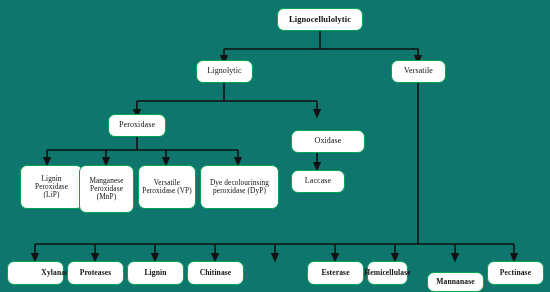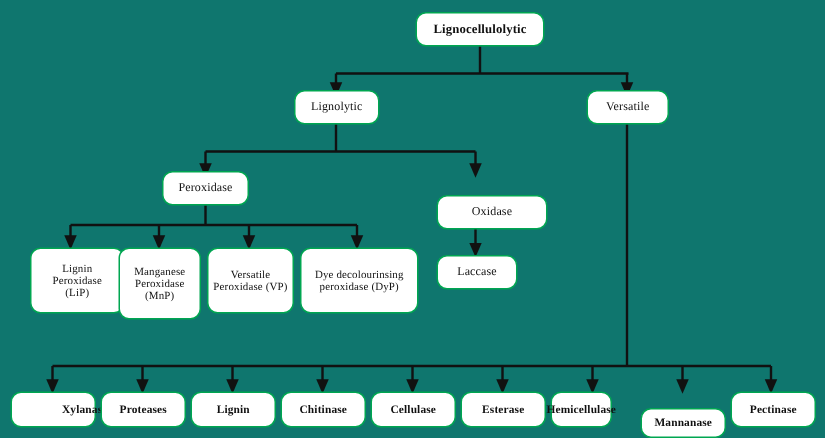--- a/index.html
+++ b/index.html
@@ -140,23 +140,20 @@
   </div>
   <div class="node lvl5" style="left:67px; top:261px; width:57px; height:24px;">
     <span class="lbl">Proteases</span>
   </div>
   <div class="node lvl5" style="left:127px; top:261px; width:57px; height:24px;">
     <span class="lbl">Lignin</span>
   </div>
   <div class="node lvl5" style="left:187px; top:261px; width:57px; height:24px;">
     <span class="lbl">Chitinase</span>
   </div>
-  <div class="node lvl5" style="left:247px; top:261px; width:57px; height:24px;">
-    <span class="lbl">Cellulase</span>
-  </div>
   <div class="node lvl5" style="left:307px; top:261px; width:57px; height:24px;">
     <span class="lbl">Esterase</span>
   </div>
   <div class="node lvl5" style="left:367px; top:261px; width:41px; height:24px;">
     <span class="lbl">Hemicellulase</span>
   </div>
   <div class="node lvl5" style="left:427px; top:272px; width:57px; height:20px;">
     <span class="lbl">Mannanase</span>
   </div>
   <div class="node lvl5" style="left:487px; top:261px; width:57px; height:24px;">

